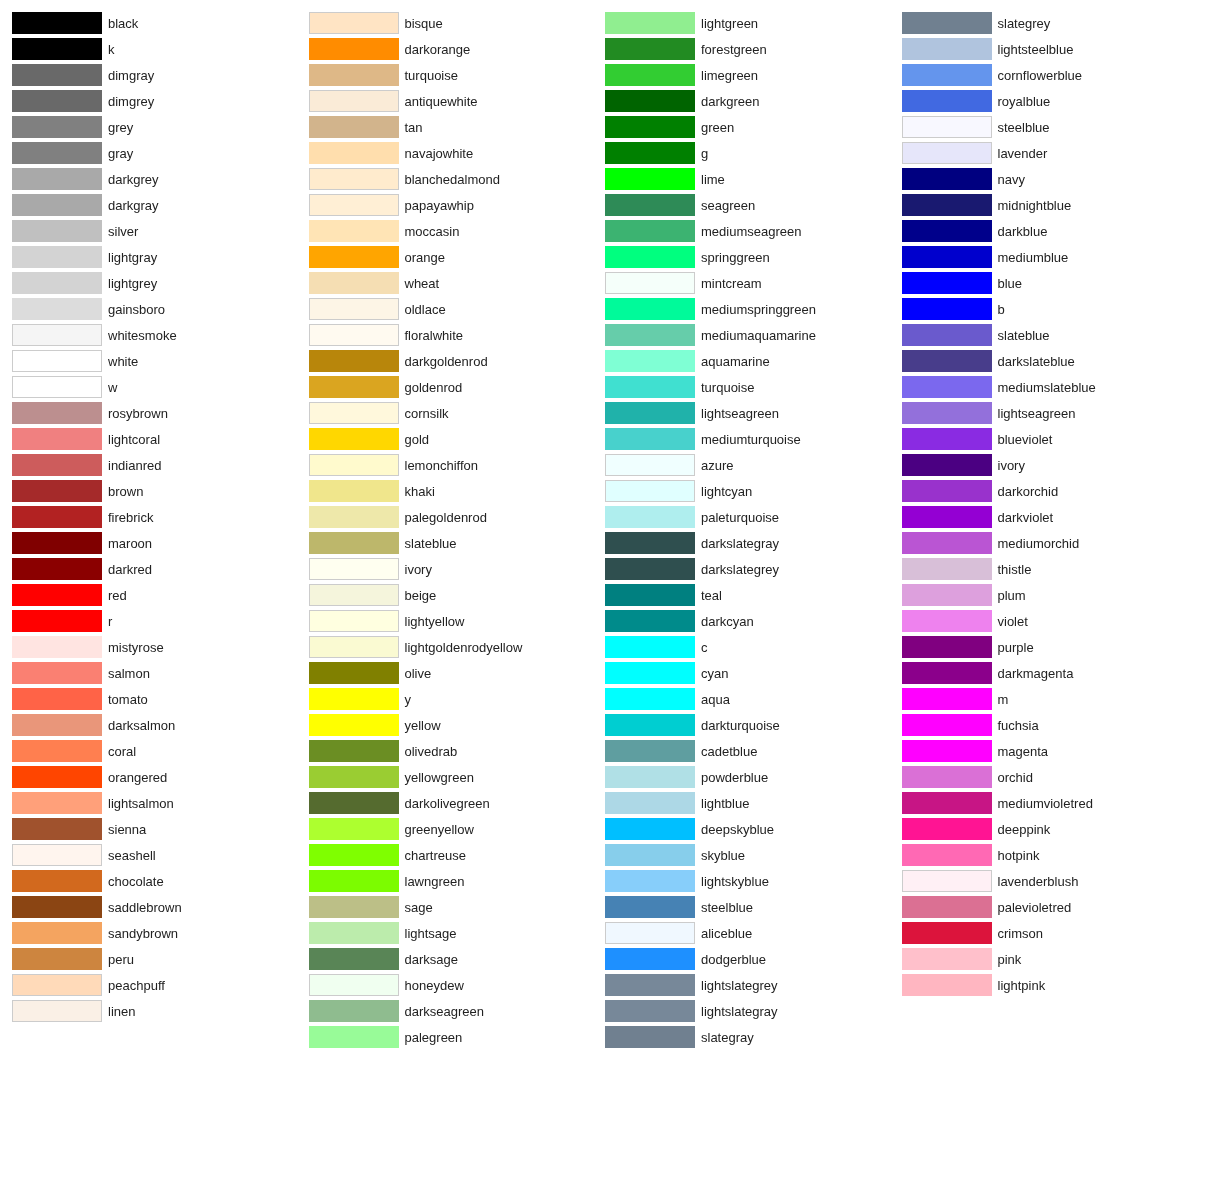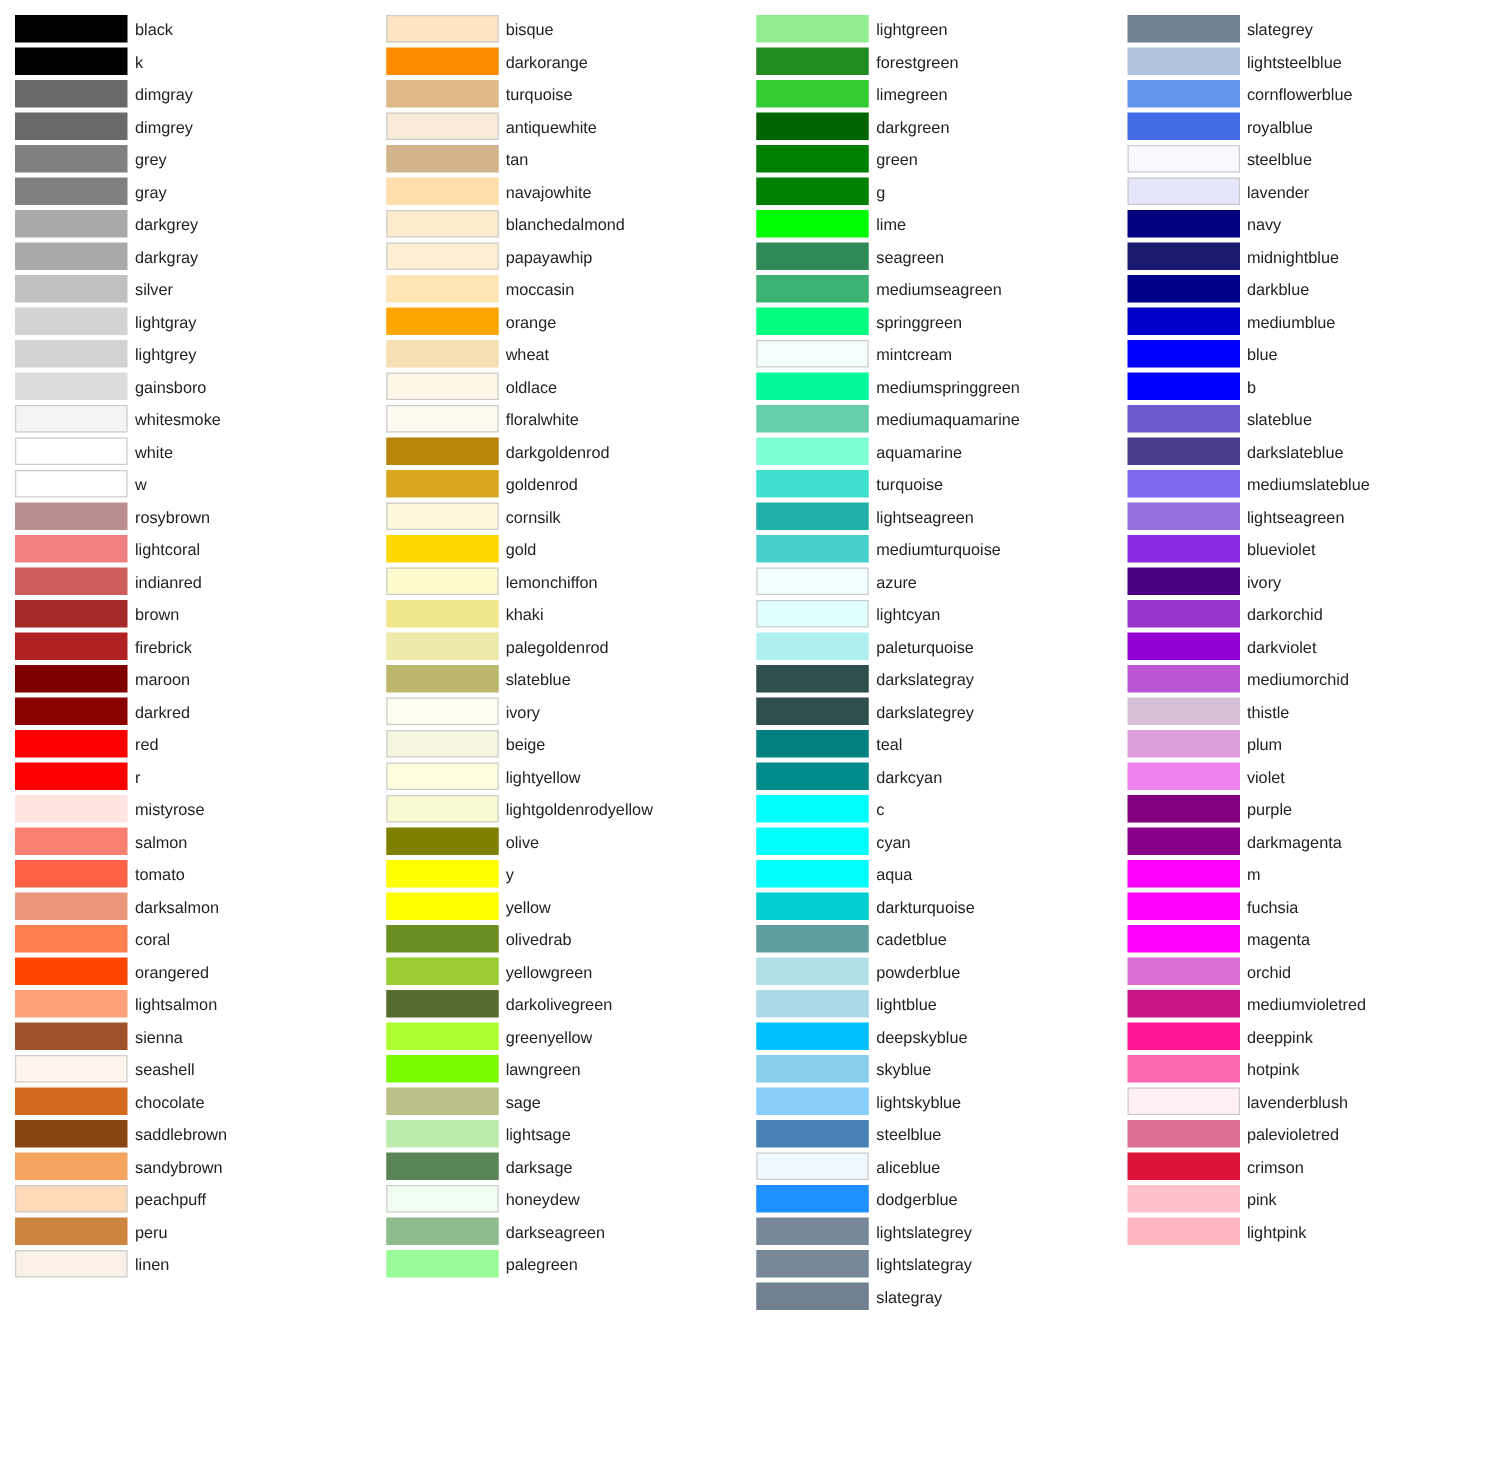--- a/index.html
+++ b/index.html
@@ -181,28 +181,28 @@
       </div>
       <div class="color-item">
         <div class="color-swatch" style="background-color: rgb(139, 69, 19);"></div>
         <span class="color-label">saddlebrown</span>
       </div>
       <div class="color-item">
         <div class="color-swatch" style="background-color: rgb(244, 164, 96);"></div>
         <span class="color-label">sandybrown</span>
       </div>
       <div class="color-item">
+        <div class="color-swatch" style="background-color: rgb(205, 133, 63);"></div>
+        <span class="color-label">peru</span>
+      </div>
+      <div class="color-item">
         <div class="color-swatch" style="background-color: rgb(255, 218, 185); border: 1px solid rgb(204, 204, 204);"></div>
         <span class="color-label">peachpuff</span>
       </div>
       <div class="color-item">
-        <div class="color-swatch" style="background-color: rgb(205, 133, 63);"></div>
-        <span class="color-label">peru</span>
-      </div>
-      <div class="color-item">
         <div class="color-swatch" style="background-color: rgb(250, 240, 230); border: 1px solid rgb(204, 204, 204);"></div>
         <span class="color-label">linen</span>
       </div>
     </div>
     <div class="color-column">
       <div class="color-item">
         <div class="color-swatch" style="background-color: rgb(255, 228, 196); border: 1px solid rgb(204, 204, 204);"></div>
         <span class="color-label">bisque</span>
       </div>
       <div class="color-item">
@@ -321,20 +321,24 @@
         <div class="color-swatch" style="background-color: rgb(154, 205, 50);"></div>
         <span class="color-label">yellowgreen</span>
       </div>
       <div class="color-item">
         <div class="color-swatch" style="background-color: rgb(85, 107, 47);"></div>
         <span class="color-label">darkolivegreen</span>
       </div>
       <div class="color-item">
         <div class="color-swatch" style="background-color: rgb(173, 255, 47);"></div>
         <span class="color-label">greenyellow</span>
+      </div>
+      <div class="color-item">
+        <div class="color-swatch" style="background-color: rgb(127, 255, 0);"></div>
+        <span class="color-label">chartreuse</span>
       </div>
       <div class="color-item">
         <div class="color-swatch" style="background-color: rgb(124, 252, 0);"></div>
         <span class="color-label">lawngreen</span>
       </div>
       <div class="color-item">
         <div class="color-swatch" style="background-color: rgb(188, 191, 135);"></div>
         <span class="color-label">sage</span>
       </div>
       <div class="color-item">

